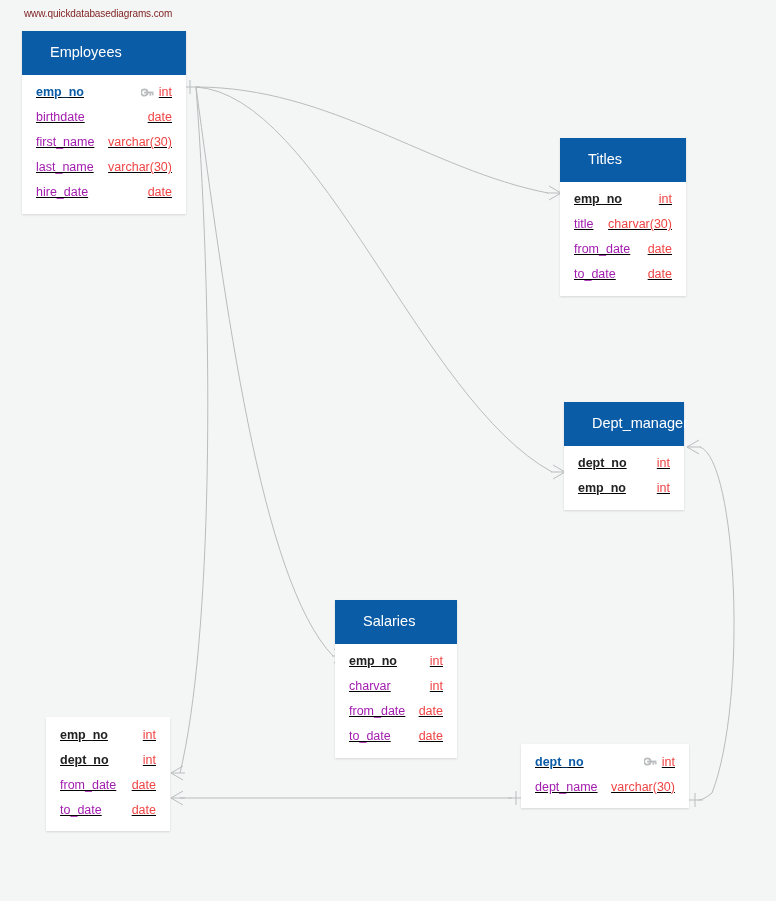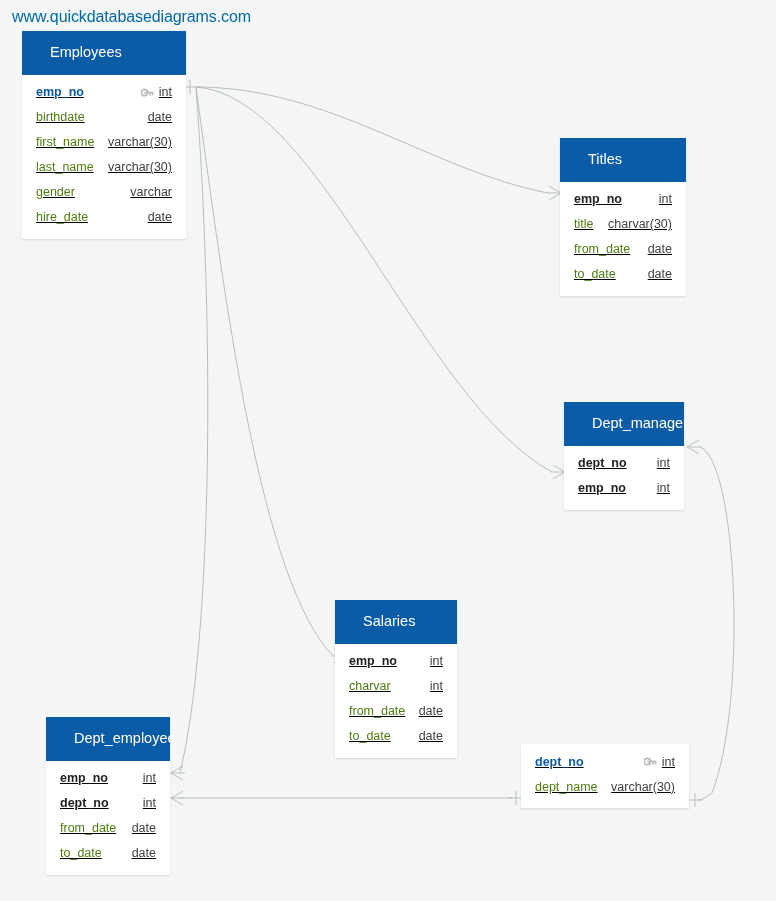--- a/index.html
+++ b/index.html
@@ -10,24 +10,24 @@
   #canvas {
     position: relative;
     width: 776px;
     height: 901px;
     background: #f4f6f6;
     font-family: "Liberation Sans", sans-serif;
     overflow: hidden;
   }
   #watermark {
     position: absolute;
-    left: 12px;
+    left: 24px;
     top: 8px;
-    font-size: 16px;
-    color: #0369a1;
+    font-size: 10px;
+    color: #7f1d1d;
     letter-spacing: -0.1px;
     white-space: nowrap;
   }
   #relations {
     position: absolute;
     left: 0;
     top: 0;
     width: 776px;
     height: 901px;
     pointer-events: none;
@@ -55,38 +55,38 @@
     align-items: center;
     justify-content: space-between;
     padding: 5px 14px 5px 14px;
     box-sizing: border-box;
     height: 25px;
     white-space: nowrap;
     text-decoration: underline;
   }
   .field-name {
     font-size: 12.5px;
-    color: #4d7c0f;
+    color: #a21caf;
   }
   .field-name.pk {
     color: #0b5ca6;
     font-weight: bold;
   }
   .field-name.fk {
     color: #222222;
     font-weight: bold;
   }
   .field-right {
     display: flex;
     align-items: center;
     gap: 5px;
   }
   .field-type {
     font-size: 12.5px;
-    color: #404040;
+    color: #ef4444;
   }
   .key-icon {
     display: inline-block;
     width: 13px;
     height: 9px;
     position: relative;
   }
   .key-icon svg { display:block; }
 </style>
 </head>
@@ -174,26 +174,20 @@
               <span class="field-type">varchar(30)</span>
             </span>
           </div>
           <div class="field-row">
             <span class="field-name">last_name</span>
             <span class="field-right">
               <span class="field-type">varchar(30)</span>
             </span>
           </div>
           <div class="field-row">
-            <span class="field-name">gender</span>
-            <span class="field-right">
-              <span class="field-type">varchar</span>
-            </span>
-          </div>
-          <div class="field-row">
             <span class="field-name">hire_date</span>
             <span class="field-right">
               <span class="field-type">date</span>
             </span>
           </div>
         </div>
       </div>
       <div class="table-box" style="left: 560px; top: 138px; width: 126px;">
         <div class="table-header">Titles</div>
         <div class="table-fields">
@@ -263,21 +257,20 @@
           </div>
           <div class="field-row">
             <span class="field-name">to_date</span>
             <span class="field-right">
               <span class="field-type">date</span>
             </span>
           </div>
         </div>
       </div>
       <div class="table-box" style="left: 46px; top: 717px; width: 124px;">
-        <div class="table-header">Dept_employee</div>
         <div class="table-fields">
           <div class="field-row">
             <span class="field-name fk">emp_no</span>
             <span class="field-right">
               <span class="field-type">int</span>
             </span>
           </div>
           <div class="field-row">
             <span class="field-name fk">dept_no</span>
             <span class="field-right">

